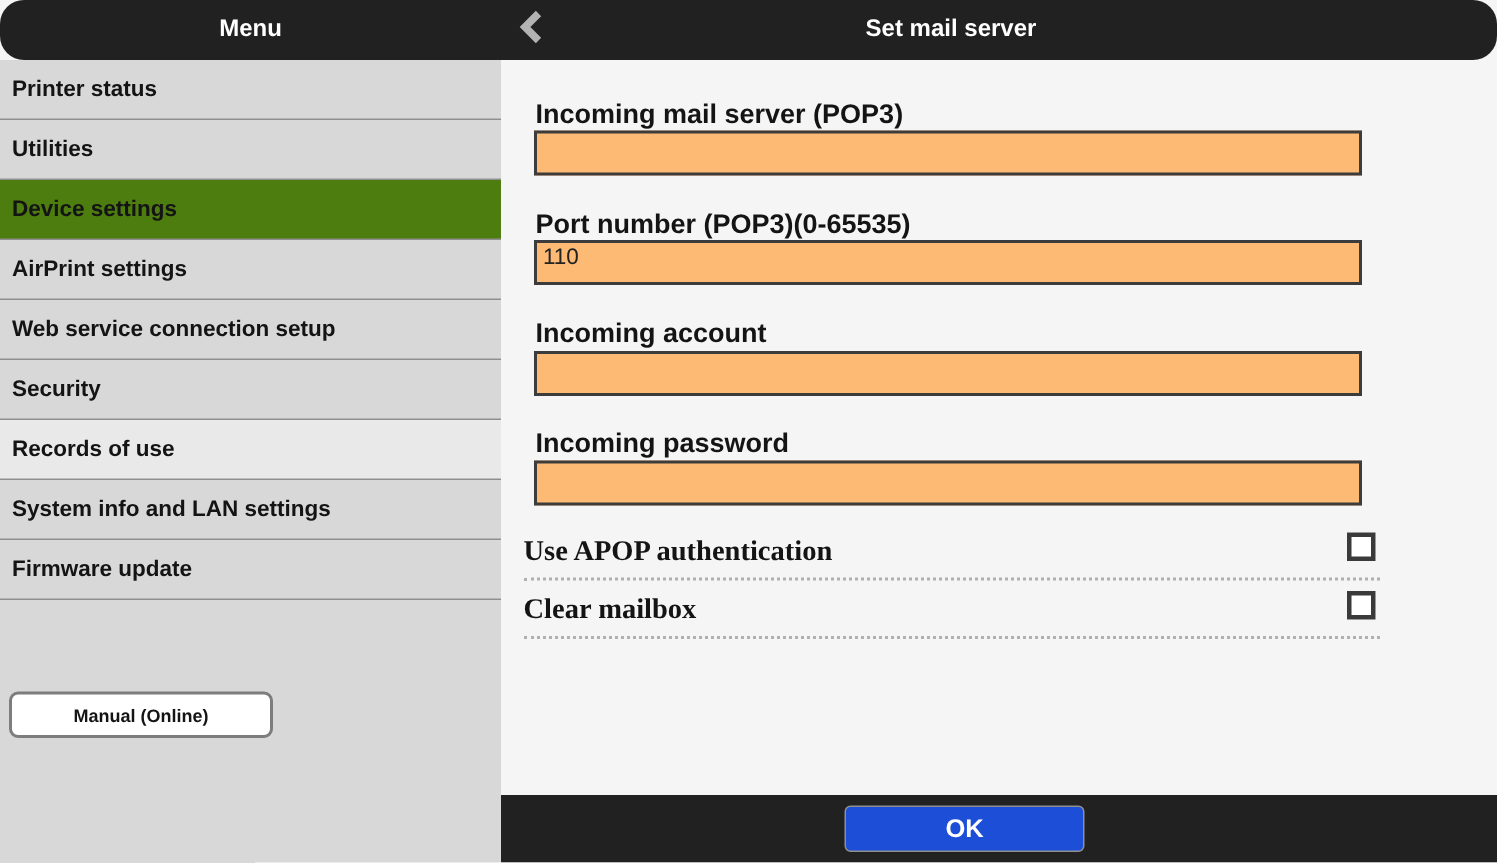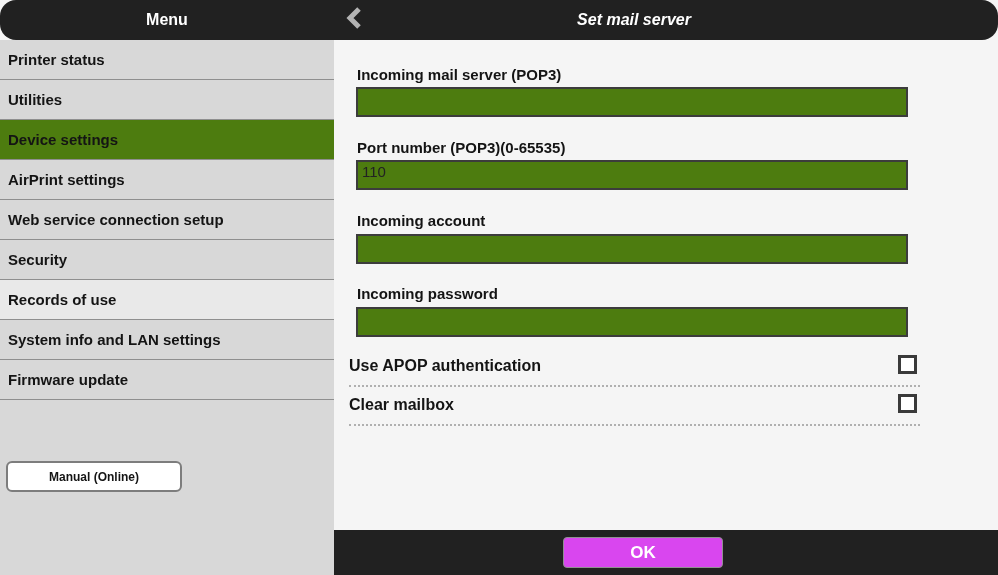--- a/index.html
+++ b/index.html
@@ -29,21 +29,21 @@
   }
   .back-btn {
     position: absolute; left: 340px; top: 6px;
     width: 28px; height: 28px;
     cursor: pointer;
     display: flex; align-items: center; justify-content: center;
   }
   .page-title {
     position: absolute; left: 334px; top: 0; width: 600px; height: 40px;
     line-height: 40px; text-align: center;
-    color: #ffffff; font-weight: bold; font-size: 16px; font-style: italic;
+    color: #ffffff; font-weight: bold; font-size: 16px;
   }
 
   
   .sidebar {
     position: absolute; left: 0; top: 40px;
     width: 334px; height: 535px;
     background: #d8d8d8;
   }
   .side-item {
     height: 40px;
@@ -70,65 +70,65 @@
   }
 
   
   .content {
     position: absolute; left: 334px; top: 40px;
     width: 664px; height: 490px;
     background: #f5f5f5;
   }
   .field-label {
     position: absolute; left: 23px;
-    font-weight: bold; font-size: 15px; color: #141414;
+    font-weight: bold; font-size: 18px; color: #141414;
     white-space: nowrap;
   }
   .text-input {
     position: absolute; left: 22px;
     width: 552px; height: 30px;
-    background: #4d7c0f;
+    background: #fdba74;
     border: 2px solid #3c3c3c;
     font-family: "Liberation Sans", sans-serif;
     font-size: 15px; color: #222;
     padding: 2px 4px 10px 4px;
   }
   .lbl-1 { top: 26px; }  .inp-1 { top: 47px; }
   .lbl-2 { top: 99px; }  .inp-2 { top: 120px; }
   .lbl-3 { top: 172px; } .inp-3 { top: 194px; }
   .lbl-4 { top: 245px; } .inp-4 { top: 267px; }
 
   .toggle-row {
     position: absolute; left: 15px; width: 571px; height: 39px;
     border-bottom: 2px dotted #b0b0b0;
   }
   .row-1 { top: 308px; }
   .row-2 { top: 347px; }
   .toggle-label {
     position: absolute; left: 0; top: 9px;
-    font-weight: bold; font-size: 16px; color: #141414;
+    font-weight: bold; font-size: 19px; color: #141414; font-family: Liberation Serif, serif;
   }
   .checkbox {
     position: absolute; right: 3px; top: 7px;
     width: 19px; height: 19px;
     background: #ffffff;
     border: 3px solid #3a3a3a;
     cursor: pointer;
   }
 
   
   .bottom-bar {
     position: absolute; left: 334px; top: 530px;
     width: 664px; height: 45px;
     background: #212121;
   }
   .ok-btn {
     position: absolute; left: 229px; top: 7px;
     width: 160px; height: 31px;
-    background: #d946ef;
+    background: #1d4ed8;
     border: 1px solid #909090;
     border-radius: 4px;
     font-family: "Liberation Sans", sans-serif;
     font-weight: bold; font-size: 17px; color: #ffffff;
     cursor: pointer;
   }
 </style>
 </head>
 <body>
 

